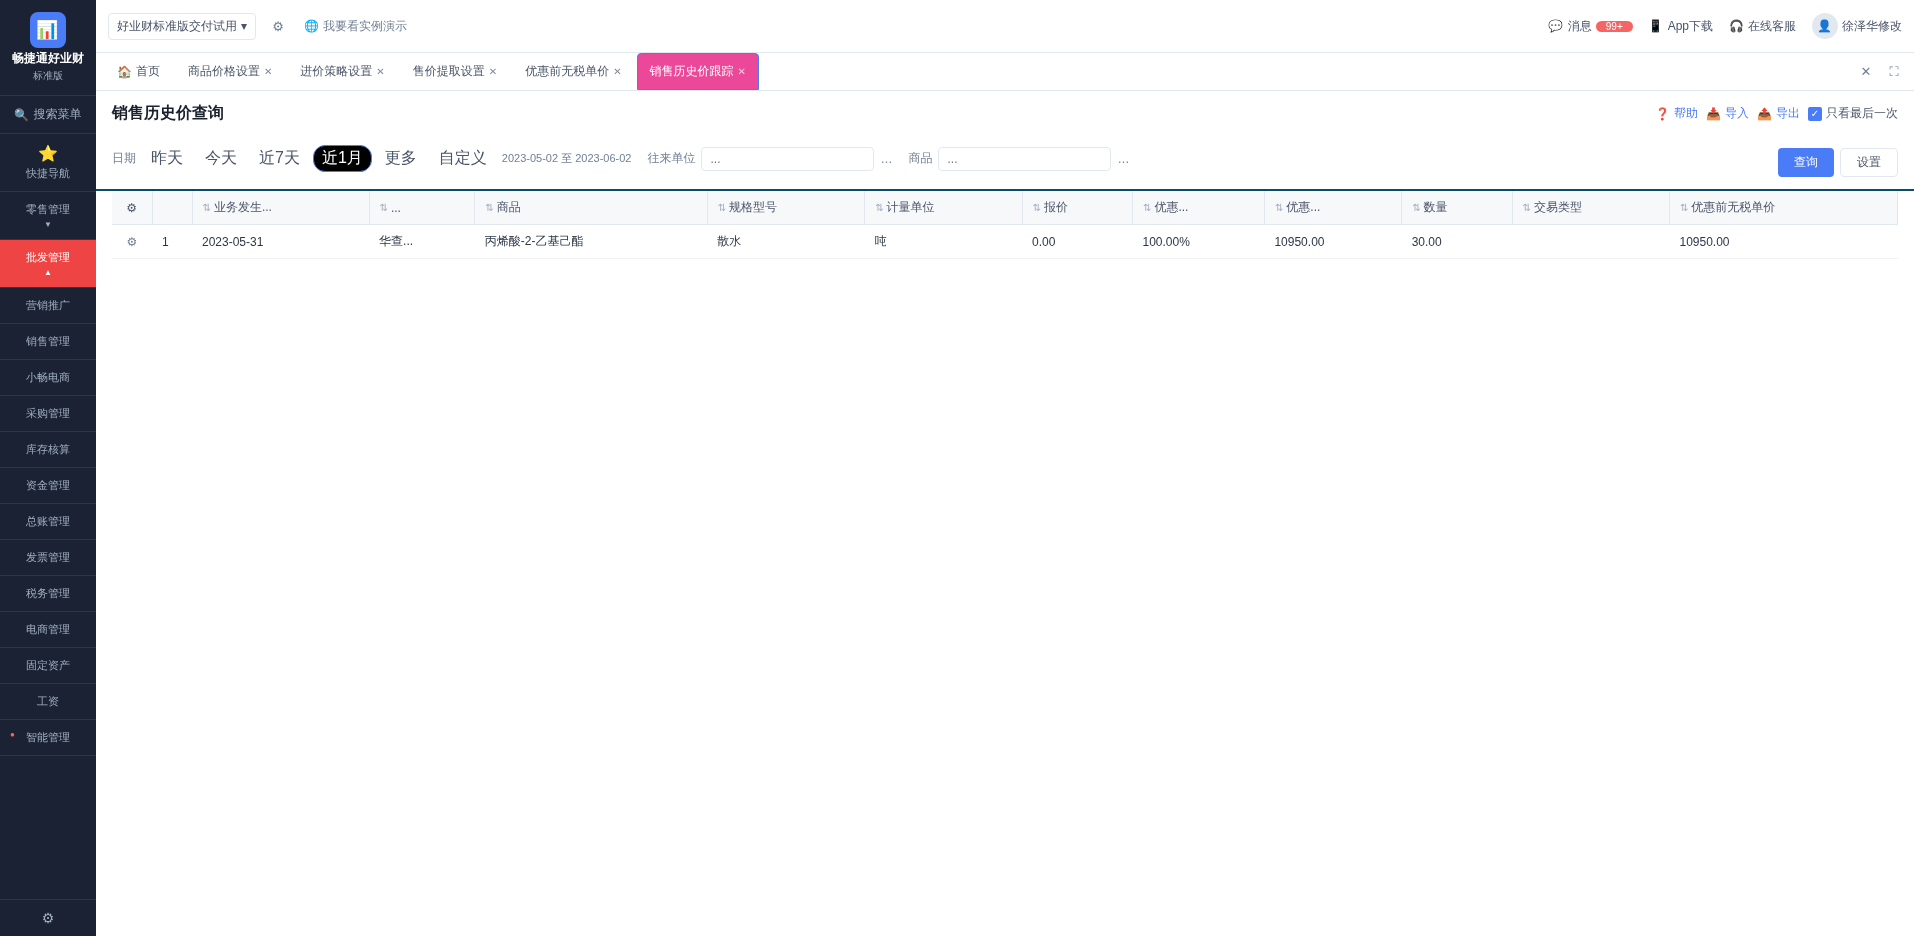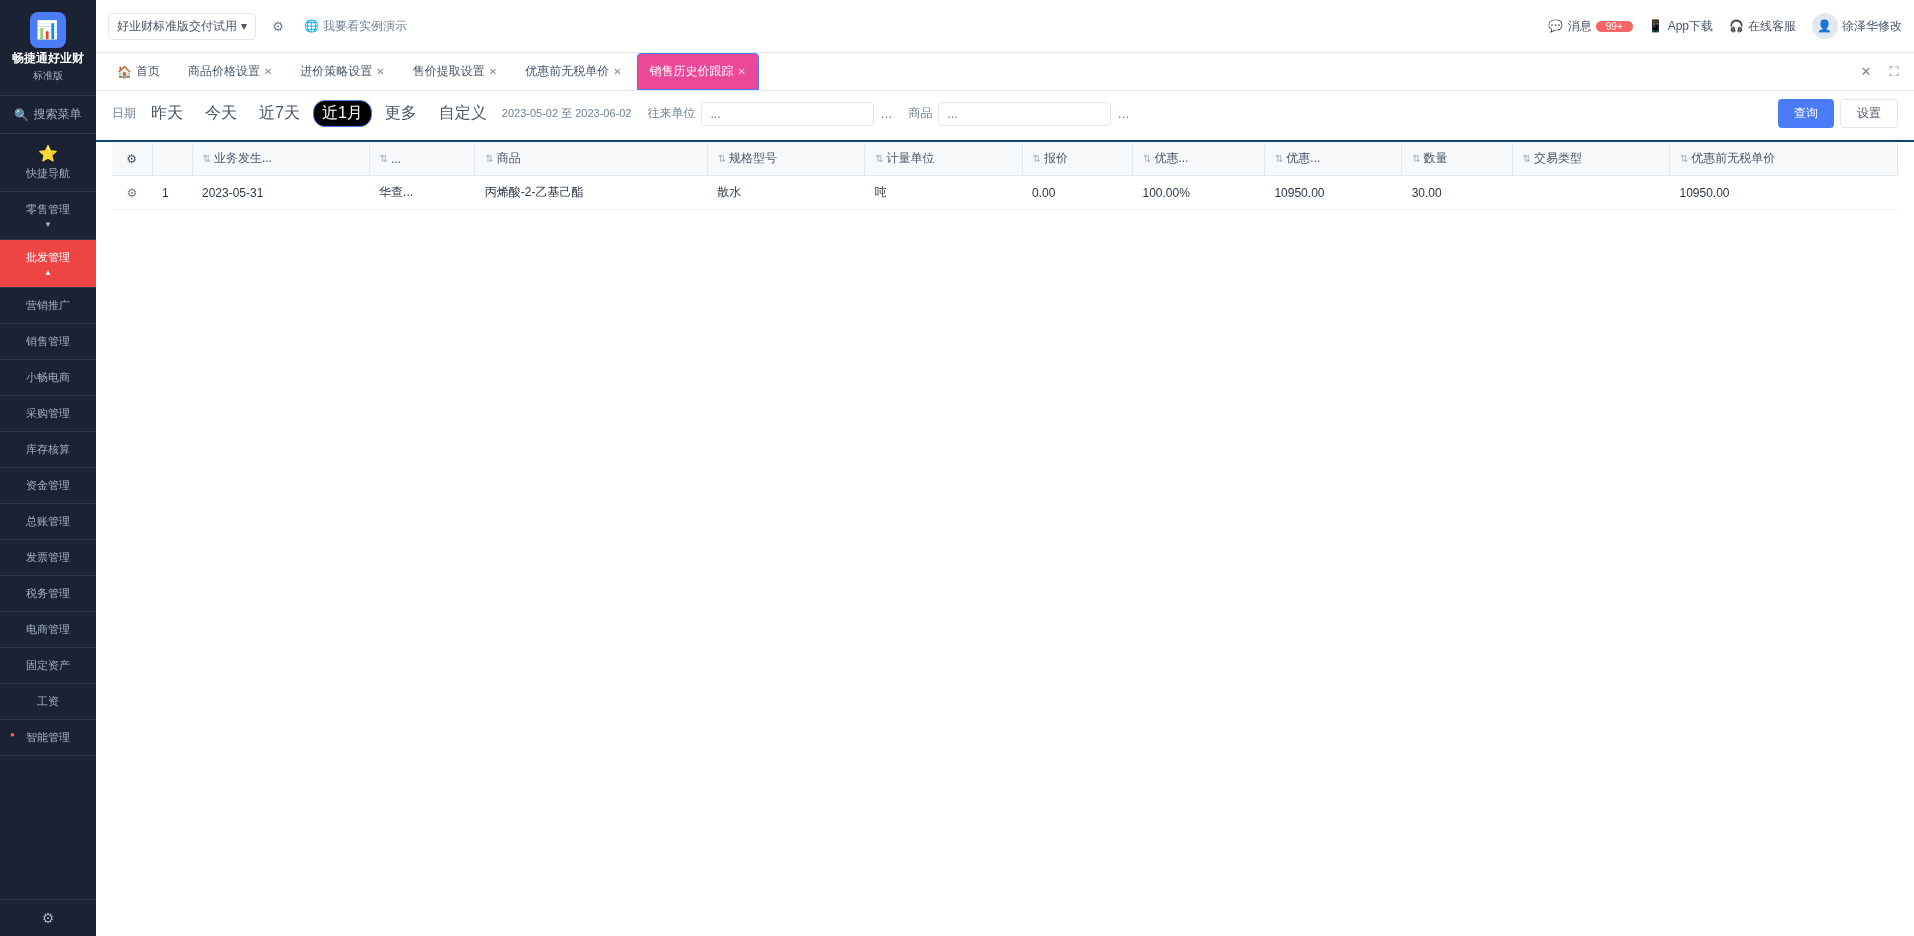--- a/index.html
+++ b/index.html
@@ -222,21 +222,21 @@
     .filter-input {
       border: 1px solid #e2e8f0; border-radius: 4px;
       padding: 4px 8px; font-size: 12px; color: #4a5568;
       min-width: 160px; outline: none;
     }
     .filter-more-btn {
       color: #718096; font-size: 12px; cursor: pointer;
     }
     .filter-buttons {
       margin-left: auto;
-      display: flex; gap: 6px;
+      display: flex; gap: 6px; margin-top: 8px;
     }
     .btn-primary {
       background: #4a7cf8; color: #fff;
       border: none; border-radius: 4px;
       padding: 5px 16px; font-size: 12px; cursor: pointer;
     }
     .btn-default {
       background: #fff; color: #4a5568;
       border: 1px solid #e2e8f0; border-radius: 4px;
       padding: 5px 16px; font-size: 12px; cursor: pointer;
@@ -432,20 +432,41 @@
       <span class="tab-close">✕</span>
     </div>
     <div class="tabs-right">
       <div class="tabs-right-btn">✕</div>
       <div class="tabs-right-btn">⛶</div>
     </div>
   </div>
 
   <div class="page-content">
 
+    <div class="page-header">
+      <h1 class="page-title">销售历史价查询</h1>
+      <div class="page-actions">
+        <div class="page-action-btn">
+          <span>❓</span>
+          <span>帮助</span>
+        </div>
+        <div class="page-action-btn">
+          <span>📥</span>
+          <span>导入</span>
+        </div>
+        <div class="page-action-btn">
+          <span>📤</span>
+          <span>导出</span>
+        </div>
+        <label class="checkbox-label">
+          <div class="checkbox-blue">✓</div>
+          <span>只看最后一次</span>
+        </label>
+      </div>
+    </div>
 
     <div class="filter-bar">
       <div class="filter-group">
         <span class="filter-label">日期</span>
         <div class="date-pills">
           <span class="date-pill">昨天</span>
           <span class="date-pill">今天</span>
           <span class="date-pill">近7天</span>
           <span class="date-pill active">近1月</span>
           <span class="date-pill">更多</span>

